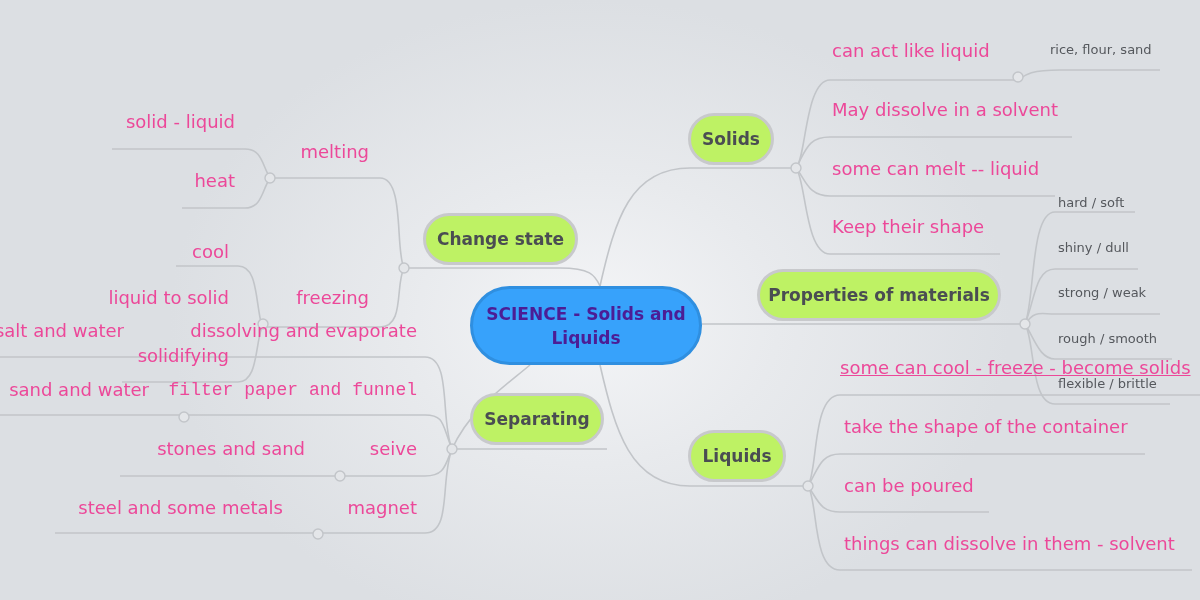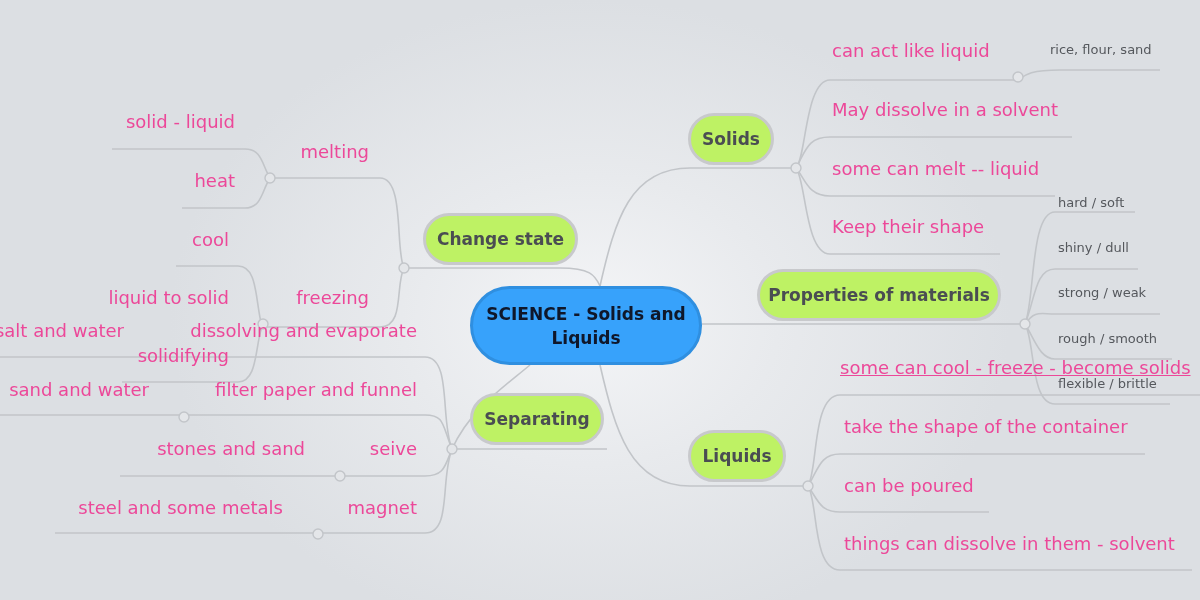--- a/index.html
+++ b/index.html
@@ -9,21 +9,21 @@
     font-family: "DejaVu Sans", "Liberation Sans", sans-serif;
     color:#4a4d52;
   }
   svg.links { position:absolute; left:0; top:0; width:1200px; height:600px; }
   svg.links path, svg.links line { fill:none; stroke:#c2c5c9; stroke-width:1.6; }
   svg.links circle { fill:#e4e6e9; stroke:#c2c5c9; stroke-width:1.4; }
   .root {
     position:absolute; left:470px; top:286px; width:232px; height:79px;
     background:#37a2fb; border:3px solid #2f8fe0; border-radius:40px; box-sizing:border-box;
     display:flex; align-items:center; justify-content:center; text-align:center;
-    color:#0f172a; font-weight:bold; font-size:17px; line-height:24px; padding:0 12px;
+    color:#4c1d95; font-weight:bold; font-size:17px; line-height:24px; padding:0 12px;
   }
   .topic {
     position:absolute; height:52px; box-sizing:border-box;
     background:#bef264; border:3px solid #c8c9cc; border-radius:27px;
     display:flex; align-items:center; justify-content:center;
     color:#4a4d52; font-weight:bold; font-size:17px; white-space:nowrap;
   }
   .sub { position:absolute; font-size:18px; color:#ec4899; white-space:nowrap; line-height:22px; }
   .small { position:absolute; font-size:13px; color:#55585d; white-space:nowrap; line-height:16px; }
   .r { text-align:right; }
@@ -115,24 +115,24 @@
 
 <div class="sub" style="left:840px;top:357px;text-decoration:underline;">some can cool - freeze - become solids</div>
 <div class="sub" style="left:844px;top:416px;">take the shape of the container</div>
 <div class="sub" style="left:844px;top:475px;">can be poured</div>
 <div class="sub" style="left:844px;top:533px;">things can dissolve in them - solvent</div>
 
 <div class="sub r" style="right:831px;top:141px;">melting</div>
 <div class="sub r" style="right:965px;top:111px;">solid - liquid</div>
 <div class="sub r" style="right:965px;top:170px;">heat</div>
 <div class="sub r" style="right:831px;top:287px;">freezing</div>
-<div class="sub r" style="right:971px;top:229px;">cool</div>
+<div class="sub r" style="right:971px;top:241px;">cool</div>
 <div class="sub r" style="right:971px;top:287px;">liquid to solid</div>
 <div class="sub r" style="right:971px;top:345px;">solidifying</div>
 
 <div class="sub r" style="right:783px;top:320px;">dissolving and evaporate</div>
 <div class="sub r" style="right:1076px;top:320px;">salt and water</div>
-<div class="sub r" style="right:783px;top:379px;">filter paper and funnel</div>
+<div class="sub r" style="right:783px;top:379px;font-family:Liberation Mono, monospace;">filter paper and funnel</div>
 <div class="sub r" style="right:1051px;top:379px;">sand and water</div>
 <div class="sub r" style="right:783px;top:438px;">seive</div>
 <div class="sub r" style="right:895px;top:438px;">stones and sand</div>
 <div class="sub r" style="right:783px;top:497px;">magnet</div>
 <div class="sub r" style="right:917px;top:497px;">steel and some metals</div>
 
 </body></html>

